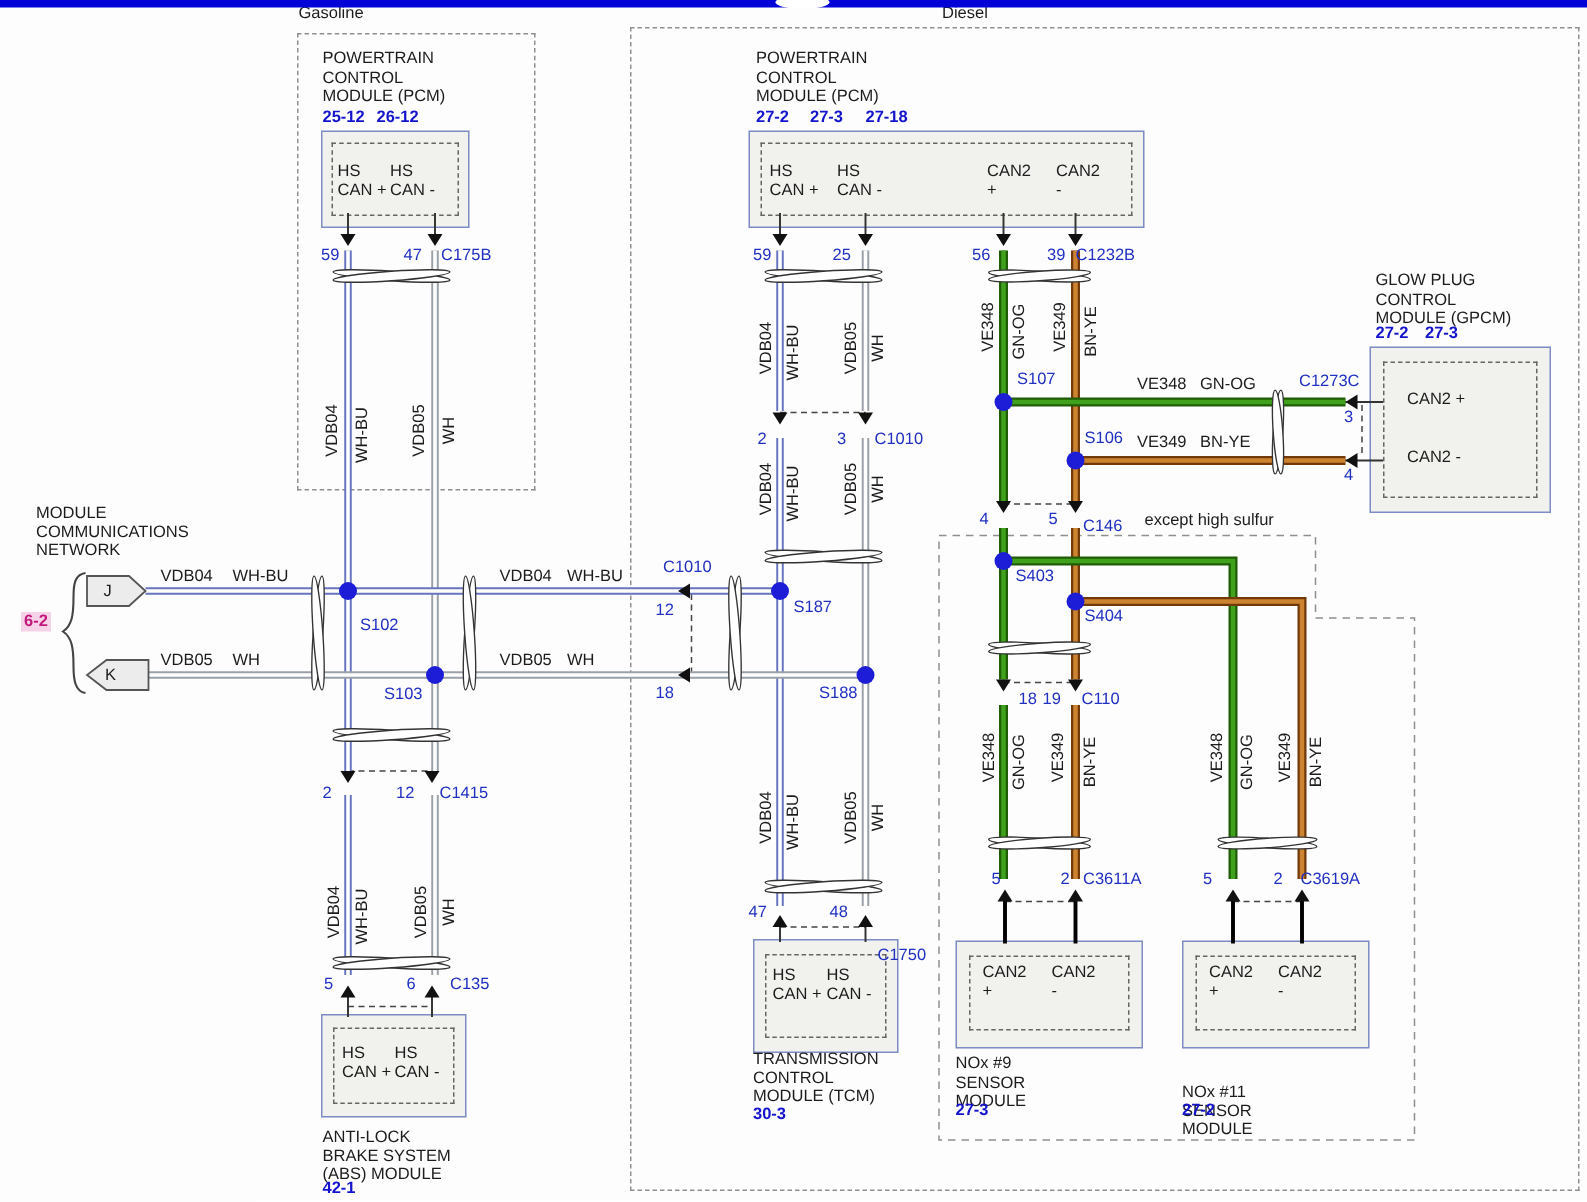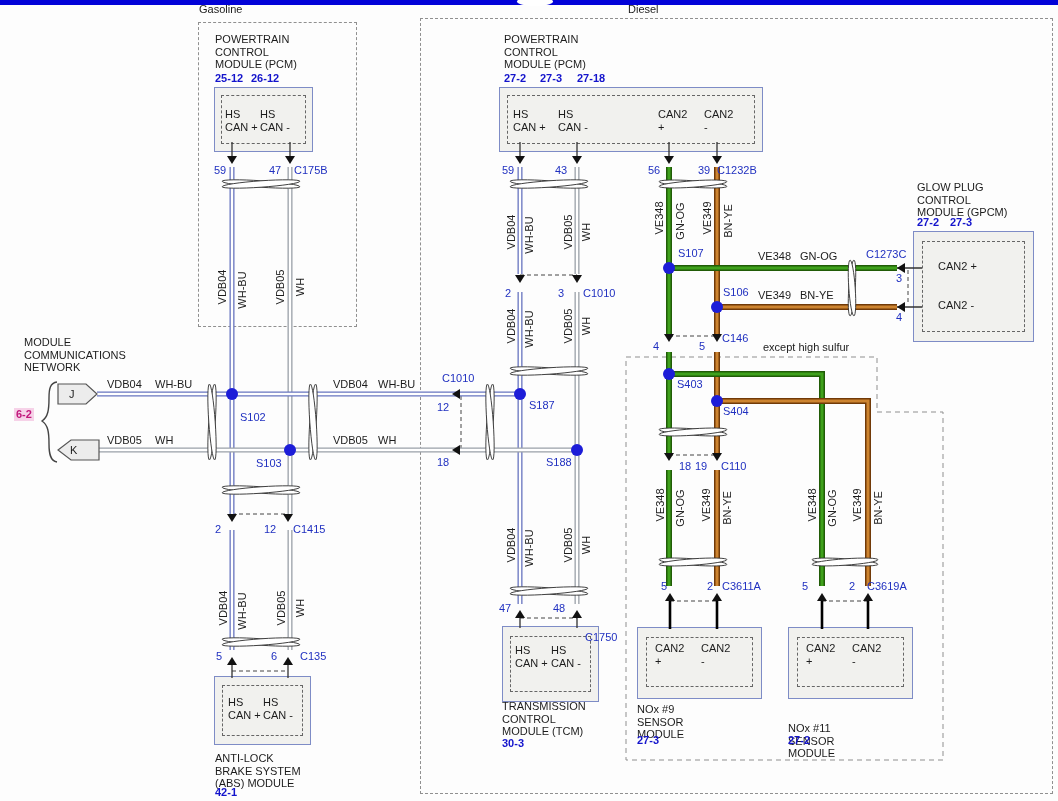--- a/index.html
+++ b/index.html
@@ -211,21 +211,21 @@
   <span class="lbl ref" style="left:577px;top:72px">27-18</span>
   <span class="lbl ml" style="left:513px;top:108px">HS
 CAN +</span>
   <span class="lbl ml" style="left:558px;top:108px">HS
 CAN -</span>
   <span class="lbl ml" style="left:658px;top:108px">CAN2
 +</span>
   <span class="lbl ml" style="left:704px;top:108px">CAN2
 -</span>
   <span class="lbl blu" style="left:502px;top:164px">59</span>
-  <span class="lbl blu" style="left:555px;top:164px">43</span>
+  <span class="lbl blu" style="left:555px;top:164px">25</span>
   <span class="lbl blu" style="left:648px;top:164px">56</span>
   <span class="lbl blu" style="left:698px;top:164px">39</span>
   <span class="lbl blu" style="left:717px;top:164px">C1232B</span>
 
   <span class="lbl v" style="left:222px;top:287px">VDB04</span>
   <span class="lbl v" style="left:242px;top:290px">WH-BU</span>
   <span class="lbl v" style="left:280px;top:287px">VDB05</span>
   <span class="lbl v" style="left:300px;top:287px">WH</span>
 
   <span class="lbl v" style="left:511px;top:232px">VDB04</span>
@@ -280,21 +280,21 @@
   <span class="lbl ml" style="left:917px;top:181px">GLOW PLUG
 CONTROL
 MODULE (GPCM)</span>
   <span class="lbl ref" style="left:917px;top:216px">27-2</span>
   <span class="lbl ref" style="left:950px;top:216px">27-3</span>
   <span class="lbl" style="left:938px;top:260px">CAN2 +</span>
   <span class="lbl" style="left:938px;top:299px">CAN2 -</span>
 
   <span class="lbl blu" style="left:653px;top:340px">4</span>
   <span class="lbl blu" style="left:699px;top:340px">5</span>
-  <span class="lbl blu" style="left:722px;top:332px">C146</span>
+  <span class="lbl blu" style="left:722px;top:345px">C146</span>
   <span class="lbl" style="left:763px;top:341px">except high sulfur</span>
 
   <span class="lbl blu" style="left:679px;top:460px">18</span>
   <span class="lbl blu" style="left:695px;top:460px">19</span>
   <span class="lbl blu" style="left:721px;top:460px">C110</span>
 
   <span class="lbl v" style="left:660px;top:505px">VE348</span>
   <span class="lbl v" style="left:680px;top:508px">GN-OG</span>
   <span class="lbl v" style="left:706px;top:505px">VE349</span>
   <span class="lbl v" style="left:727px;top:508px">BN-YE</span>

